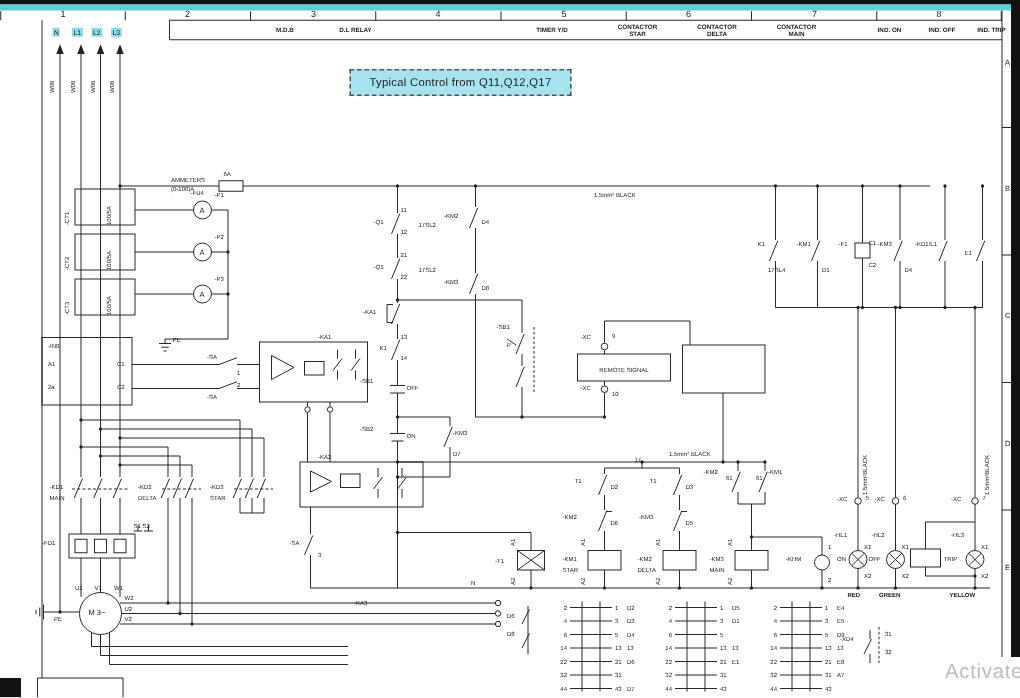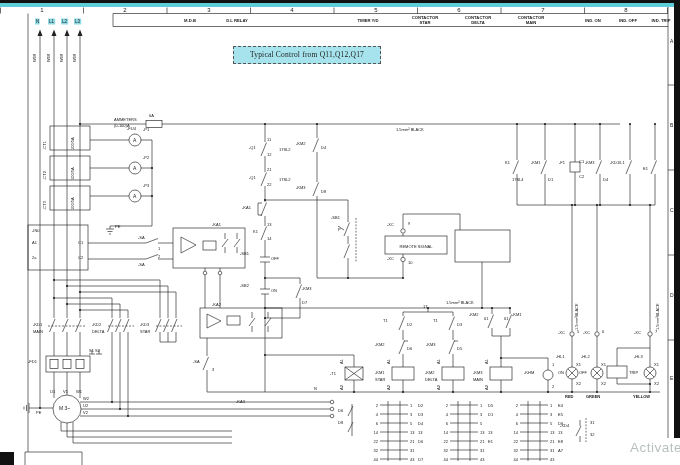--- a/index.html
+++ b/index.html
@@ -4,21 +4,21 @@
 <style>
   html,body{margin:0;padding:0;background:#fff;}
   #stage{position:relative;width:680px;height:465px;background:#fff;overflow:hidden;
          font-family:"Liberation Sans",sans-serif;}
   #topstrip{position:absolute;left:0;top:0;width:680px;height:2.5px;background:#111;}
   #cyanbar{position:absolute;left:0;top:2.5px;width:680px;height:4.5px;}
   #rightstrip{position:absolute;left:674px;top:0;width:6px;height:438px;background:#111;}
   #blsquare{position:absolute;left:0;top:452px;width:14px;height:13px;background:#111;}
   #titlebox{position:absolute;left:233px;top:46px;width:146px;height:16px;
             border:1px dashed #555;font-size:7.5px;line-height:16px;text-align:center;
-            color:#1c1c1c;letter-spacing:0.2px;font-family:Liberation Serif, serif;}
+            color:#1c1c1c;letter-spacing:0.2px;}
   #watermark{position:absolute;left:630px;top:440px;width:60px;font-size:13.5px;
              letter-spacing:0.5px;white-space:nowrap;}
   svg{position:absolute;left:0;top:0;}
   svg text{font-family:"Liberation Sans",sans-serif;fill:#1a1a1a;}
 </style>
 </head>
 <body>
 
 <div id="stage">
   <div id="topstrip"></div>

